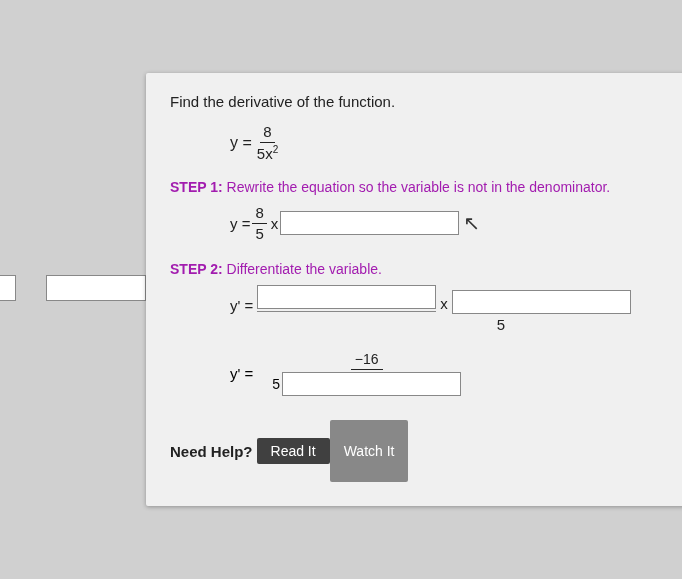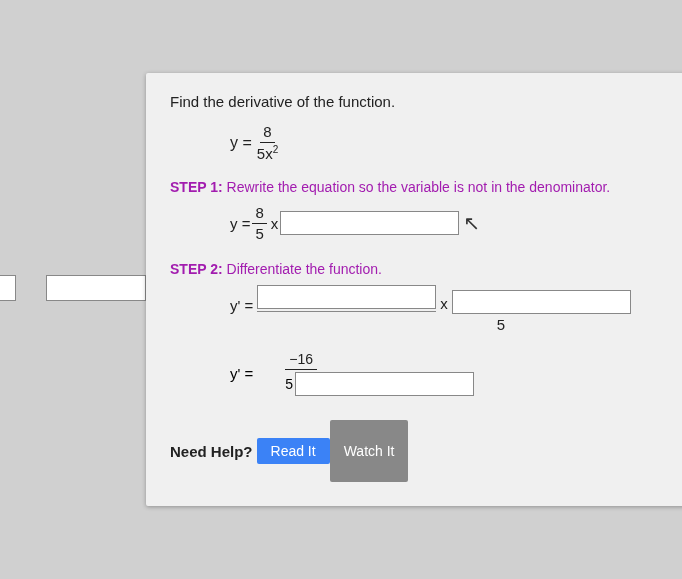--- a/index.html
+++ b/index.html
@@ -114,22 +114,22 @@
     }
     .step3-content {
       margin-left: 60px;
       display: flex;
       flex-direction: column;
       align-items: flex-start;
     }
     .step3-fraction-row {
       display: flex;
       flex-direction: column;
-      align-items: flex-start;
-      margin-left: 28px;
+      align-items: center;
+      margin-left: 15px;
     }
     .step3-numer {
       font-size: 14px;
       text-align: center;
       padding-bottom: 2px;
       border-bottom: 1.5px solid #222;
       padding: 0 4px 2px 4px;
       color: #222;
     }
     .step3-denom {
@@ -147,21 +147,21 @@
       align-items: center;
       margin-top: 24px;
     }
     .need-help-label {
       font-weight: bold;
       font-size: 15px;
       color: #222;
       margin-right: 4px;
     }
     .btn-readit {
-      background: #3b82f6;
+      background: #404040;
       color: white;
       border: none;
       padding: 5px 14px;
       font-size: 14px;
       cursor: pointer;
       border-radius: 2px;
     }
     .btn-watchit {
       background: #888;
       color: white;
@@ -237,21 +237,21 @@
         </span>
         <span style="margin: 0 2px;">x</span>
         <input type="text" class="input-box-small" value="" style="min-width: 80px; height: 24px;">
         <span class="cursor-arrow">↖</span>
       </div>
     </div>
 
     <div class="step-block">
       <div class="step-label">
         <span>STEP 2:</span>
-        <span class="step-desc">Differentiate the function.</span>
+        <span class="step-desc">Differentiate the variable.</span>
       </div>
       <div class="step2-content">
         <div class="step2-row">
           <span style="margin-right:4px;">y' =</span>
           <div style="display:flex; flex-direction:column; align-items:center;">
             <input type="text" class="input-box-wide" value="" style="min-width: 160px; height: 24px;">
             <div style="border-top:1.5px solid #888; width:100%; margin: 2px 0;"></div>
           </div>
           <span style="margin: 0 4px; align-self:flex-end; padding-bottom:2px;">x</span>
           <input type="text" class="input-box-small" value="" style="min-width: 50px; height: 24px; align-self: flex-end;">

